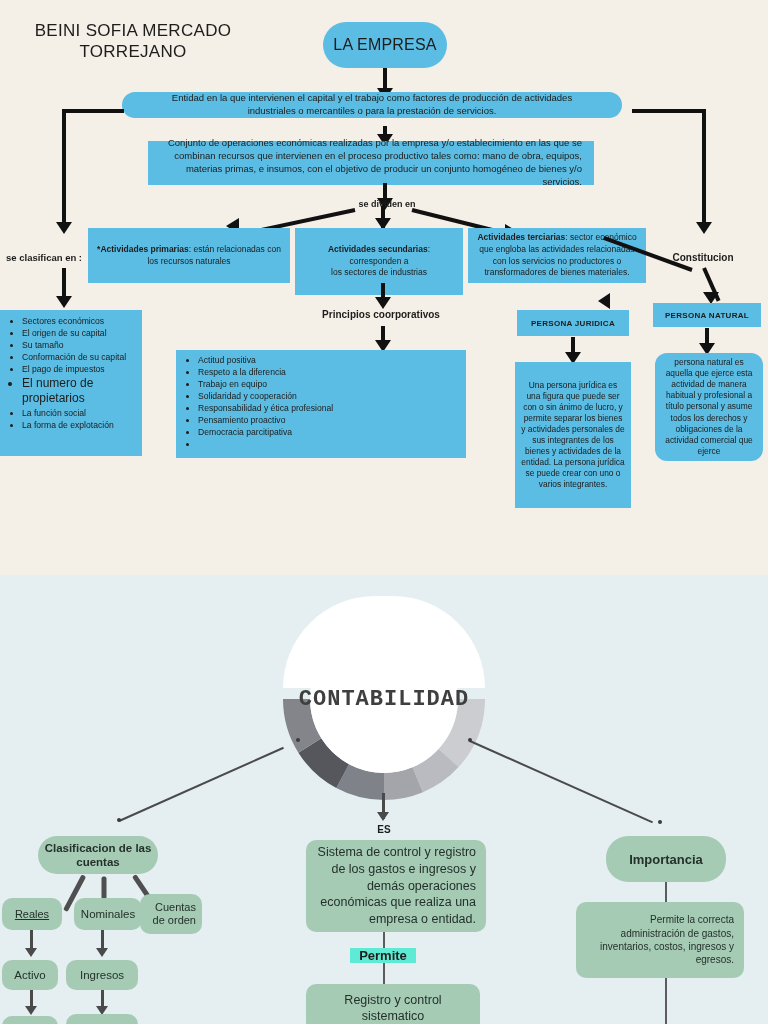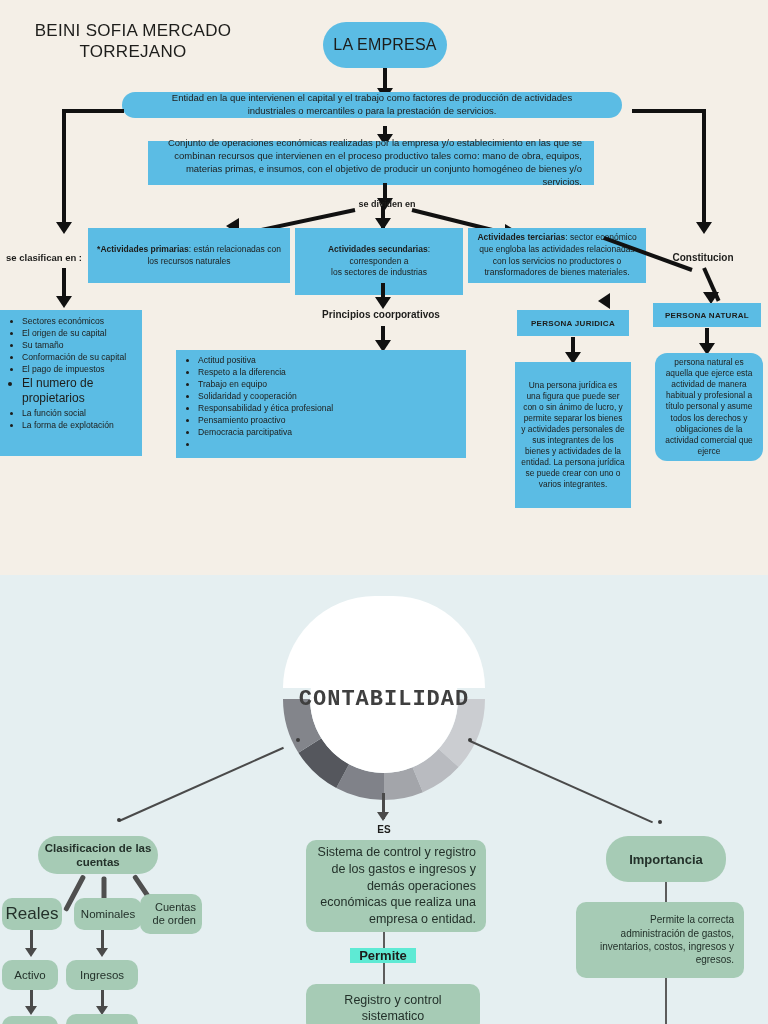--- a/index.html
+++ b/index.html
@@ -278,21 +278,21 @@
   </div>
 
   <div class="abs green green-pill txt-center" style="left:38px;top:836px;width:120px;height:38px;font-size:11.5px;font-weight:bold;line-height:1.22;padding:0 6px;">
     <span>Clasificacion de las cuentas</span>
   </div>
 
   <div class="gray-thick" style="left:84px;top:873px;width:40px;transform:rotate(118deg);"></div>
   <div class="gray-thick" style="left:104px;top:874px;width:24px;transform:rotate(90deg);"></div>
   <div class="gray-thick" style="left:134px;top:873px;width:42px;transform:rotate(56deg);"></div>
 
-  <div class="abs green txt-center" style="left:2px;top:898px;width:60px;height:32px;font-size:17px;">
+  <div class="abs green txt-center" style="left:2px;top:898px;width:60px;height:32px;font-size:11px;text-decoration:underline;">
     <span>Reales</span>
   </div>
   <div class="abs green txt-center" style="left:68px;top:898px;width:68px;height:32px;font-size:11.5px;margin-left:6px;">
     <span>Nominales</span>
   </div>
   <div class="abs green txt-left" style="left:140px;top:894px;width:62px;height:40px;font-size:11px;line-height:1.2;padding:0 6px;">
     <span>Cuentas de orden</span>
   </div>
 
   <div class="g-arrow-v" style="left:30px;top:930px;height:22px;"></div>

